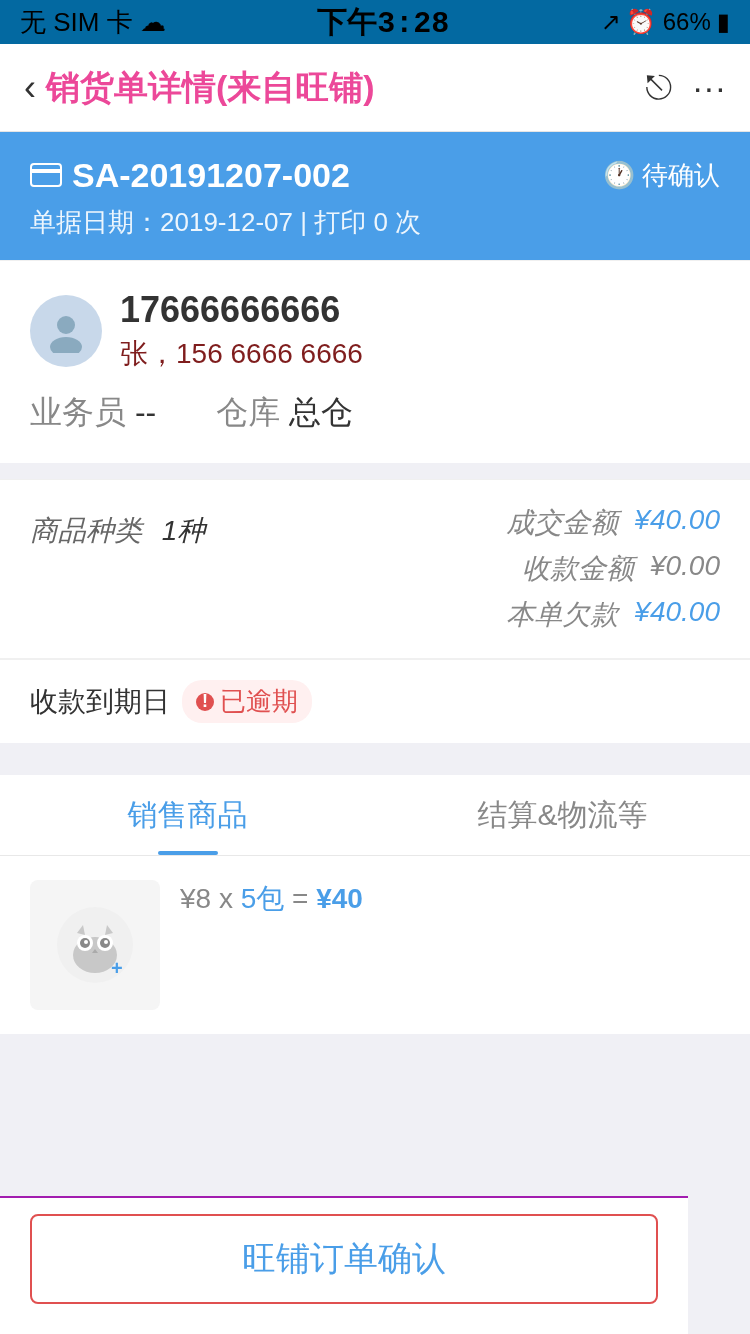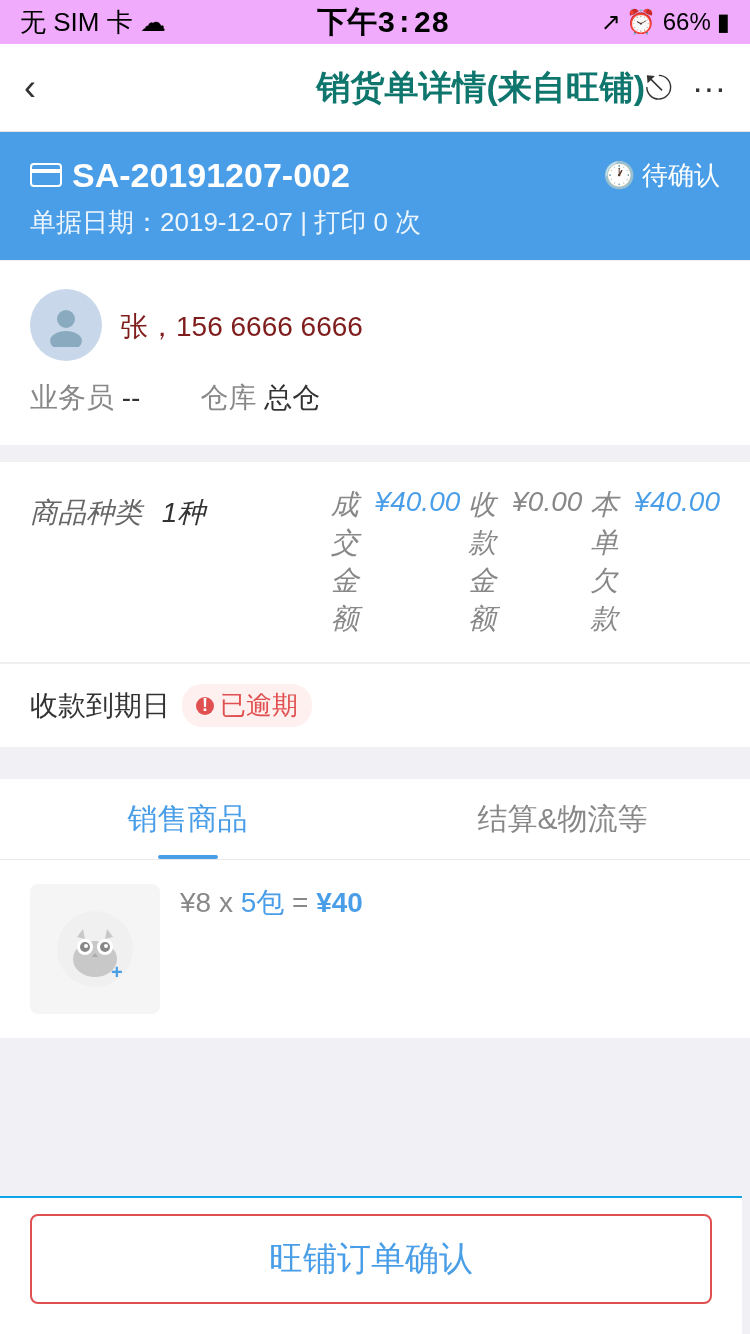--- a/index.html
+++ b/index.html
@@ -9,21 +9,21 @@
       min-height: 1334px;
       font-family: -apple-system, "PingFang SC", "Helvetica Neue", sans-serif;
       background: #f0f0f5;
       position: relative;
     }
 
     
     .status-bar {
       width: 100%;
       height: 44px;
-      background: #f0abfc;
+      background: #0369a1;
       display: flex;
       align-items: center;
       justify-content: space-between;
       padding: 0 20px;
       font-size: 28px;
       font-weight: 500;
     }
     .status-bar-left { font-size: 26px; }
     .status-bar-center { font-size: 30px; font-weight: 600; font-family: Liberation Mono, monospace; }
     .status-bar-right { font-size: 24px; display: flex; align-items: center; gap: 6px; }
@@ -41,24 +41,24 @@
     }
     .nav-back {
       font-size: 36px;
       color: #333;
       cursor: pointer;
       padding: 10px;
       margin-left: -10px;
     }
     .nav-title {
       flex: 1;
-      text-align: right;
+      text-align: left;
       font-size: 34px;
       font-weight: 600;
-      color: #0f766e;
+      color: #ec4899;
     }
     .nav-actions {
       display: flex;
       align-items: center;
       gap: 20px;
     }
     .nav-action-icon {
       font-size: 34px;
       color: #333;
       cursor: pointer;
@@ -134,40 +134,40 @@
       font-size: 28px;
       color: #7f1d1d;
       margin-top: 4px;
     }
     .customer-meta {
       display: flex;
       gap: 60px;
       margin-top: 6px;
     }
     .meta-item {
-      font-size: 28px;
+      font-size: 32px;
       color: #666;
     }
     .meta-label { color: #888; }
     .meta-value { color: #333; }
 
     
     .summary-section {
       padding: 24px 30px;
       display: flex;
       gap: 0;
       font-style: italic;
     }
     .summary-left {
       flex: 1;
     }
     .summary-right {
       flex: 1;
       display: flex;
-      flex-direction: row;
+      flex-direction: column;
       align-items: flex-end;
       gap: 8px;
     }
     .summary-label { color: #888; }
     .summary-value-blue { color: #4A9EE8; }
     .summary-value-gray { color: #888; }
     .summary-row {
       display: flex;
       justify-content: flex-end;
       gap: 16px;
@@ -296,24 +296,24 @@
     .content-area {
       min-height: 250px;
       background: #f0f0f5;
     }
 
     
     .bottom-bar {
       position: fixed;
       bottom: 0;
       left: 0;
-      width: 742px;
+      width: 688px;
       background: #fff;
       padding: 16px 30px 30px;
-      border-top: 2px solid #0ea5e9;
+      border-top: 2px solid #a21caf;
     }
     .confirm-btn {
       width: 100%;
       height: 90px;
       border: 2px solid #e05050;
       border-radius: 8px;
       background: #fff;
       color: #4A9EE8;
       font-size: 34px;
       font-weight: 500;
@@ -380,20 +380,21 @@
 <div class="card">
   <div class="customer-section">
     <div class="customer-top">
       <div class="avatar">
         <svg width="44" height="44" viewBox="0 0 44 44" fill="none">
           <circle cx="22" cy="16" r="9" fill="#8aaabf"></circle>
           <ellipse cx="22" cy="38" rx="16" ry="10" fill="#8aaabf"></ellipse>
         </svg>
       </div>
       <div>
+        <div class="customer-phone">17666666666</div>
         <div class="customer-name">张，156 6666 6666</div>
       </div>
     </div>
     <div class="customer-meta">
       <div class="meta-item">
         <span class="meta-label">业务员</span>
         <span class="meta-value"> <span>--</span></span>
       </div>
       <div class="meta-item">
         <span class="meta-label">仓库</span>

